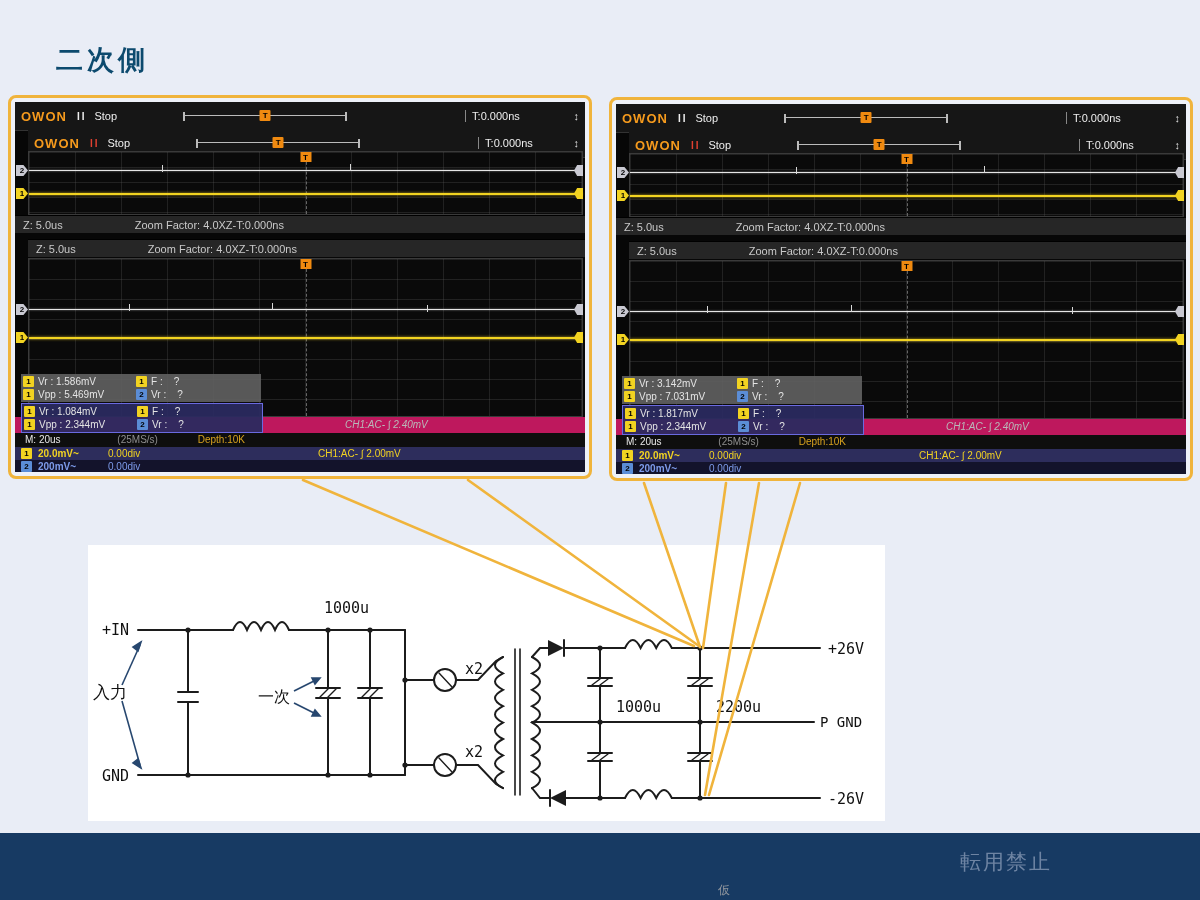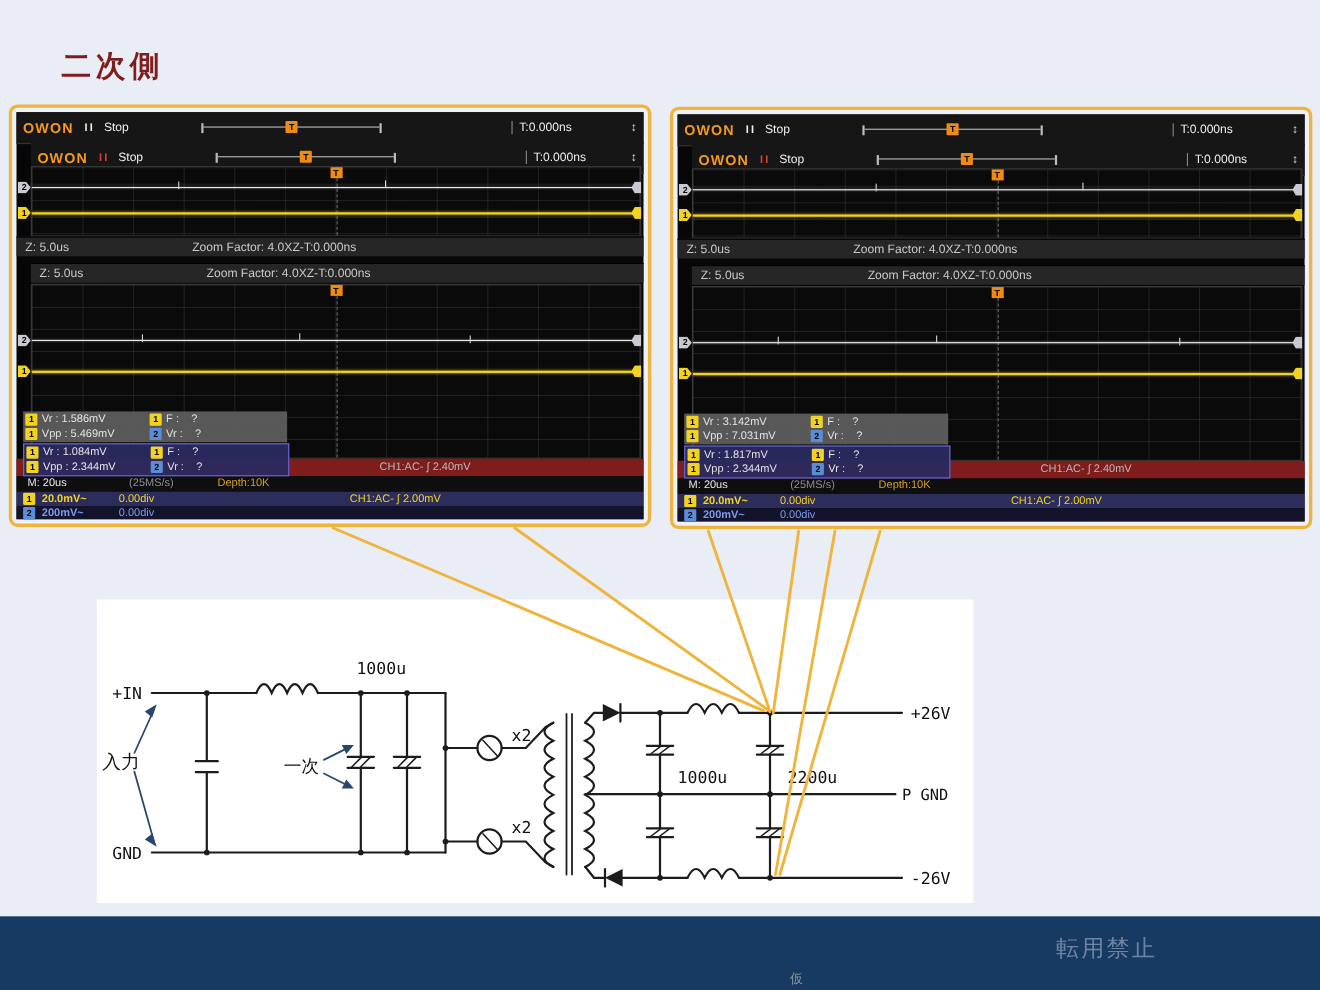--- a/index.html
+++ b/index.html
@@ -4,21 +4,21 @@
 <style>
   html,body{margin:0;padding:0;}
   body{
     width:1200px;height:900px;position:relative;overflow:hidden;
     background:#e9edf6;
     font-family:"Liberation Sans","DejaVu Sans",sans-serif;
   }
   i{font-style:normal;}
   .title{
     position:absolute;left:56px;top:42px;font-size:27px;font-weight:bold;
-    color:#7f1d1d;letter-spacing:4px;
+    color:#0c4a6e;letter-spacing:4px;
   }
 
   
   .scope-panel{
     position:absolute;border:3px solid #f0b43c;border-radius:8px;padding:4px;
     z-index:10;background:rgba(255,255,255,.25);
   }
   .p-left{left:8px;top:95px;width:570px;height:370px;}
   .p-right{left:609px;top:97px;width:570px;height:370px;}
   .composite{position:relative;width:100%;height:100%;background:#070707;}
@@ -71,35 +71,35 @@
     clip-path:polygon(100% 0,35% 0,0 50%,35% 100%,100% 100%);}
   .redge.y{background:#f2d321;} .redge.w{background:#c9c9d2;}
   .rw1{top:13px;} .ry1{top:36px;}
   .rw2{top:45px;} .ry2{top:73px;}
 
   .zoombar{position:absolute;height:17px;background:#262626;color:#c9c9c9;font-size:11px;
     display:flex;align-items:center;border-top:1px solid #000;}
   .zA{top:113px;left:0;right:0;}
   .zB{top:137px;left:13px;right:0;}
   .zoombar .z{margin-left:8px;}
-  .zoombar .zf{margin-left:112px;}
+  .zoombar .zf{margin-left:72px;}
   .zoombar .zt{}
 
   .meas{position:absolute;left:6px;width:236px;z-index:5;padding:1px 2px;}
   .meas.back{top:272px;background:rgba(96,96,96,.9);}
   .meas.front{top:301px;background:rgba(42,42,96,.94);border:1px solid #6a6ae0;}
   .mrow{display:flex;align-items:center;height:13px;font-size:10px;color:#e4e4e4;}
   .badge{width:11px;height:11px;font-size:8px;font-weight:bold;color:#000;flex:none;
     display:flex;align-items:center;justify-content:center;border-radius:1px;}
   .badge.y{background:#f2d321;} .badge.b{background:#5b8dd6;}
   .mtxt{margin-left:4px;white-space:pre;width:96px;overflow:hidden;}
   .c2{margin-left:2px;}
 
-  .statusA{position:absolute;left:0;right:0;top:315px;height:16px;background:#7f1d1d;
-    color:#b9b9b9;font-size:10px;line-height:16px;z-index:1;}
+  .statusA{position:absolute;left:0;right:0;top:315px;height:16px;background:#be185d;
+    color:#b9b9b9;font-size:10px;line-height:16px;z-index:1;font-style:italic;}
   .statusA span{margin-left:330px;}
   .acq{position:absolute;left:0;right:0;top:331px;height:14px;background:#0e0e0e;
     font-size:10px;line-height:14px;z-index:1;}
   .acq .am{margin-left:10px;color:#e8e8e8;}
   .acq .ar{margin-left:54px;color:#8f8f8f;}
   .acq .ad{margin-left:37px;color:#d8a21e;}
   .chrow{position:absolute;left:0;right:0;display:flex;align-items:center;font-size:10px;z-index:1;}
   .ch1row{top:345px;height:13px;background:#2d2d5c;color:#f2d321;}
   .ch2row{top:358px;height:12px;background:#13132b;color:#7d9bea;}
   .chrow .badge{margin-left:6px;}

